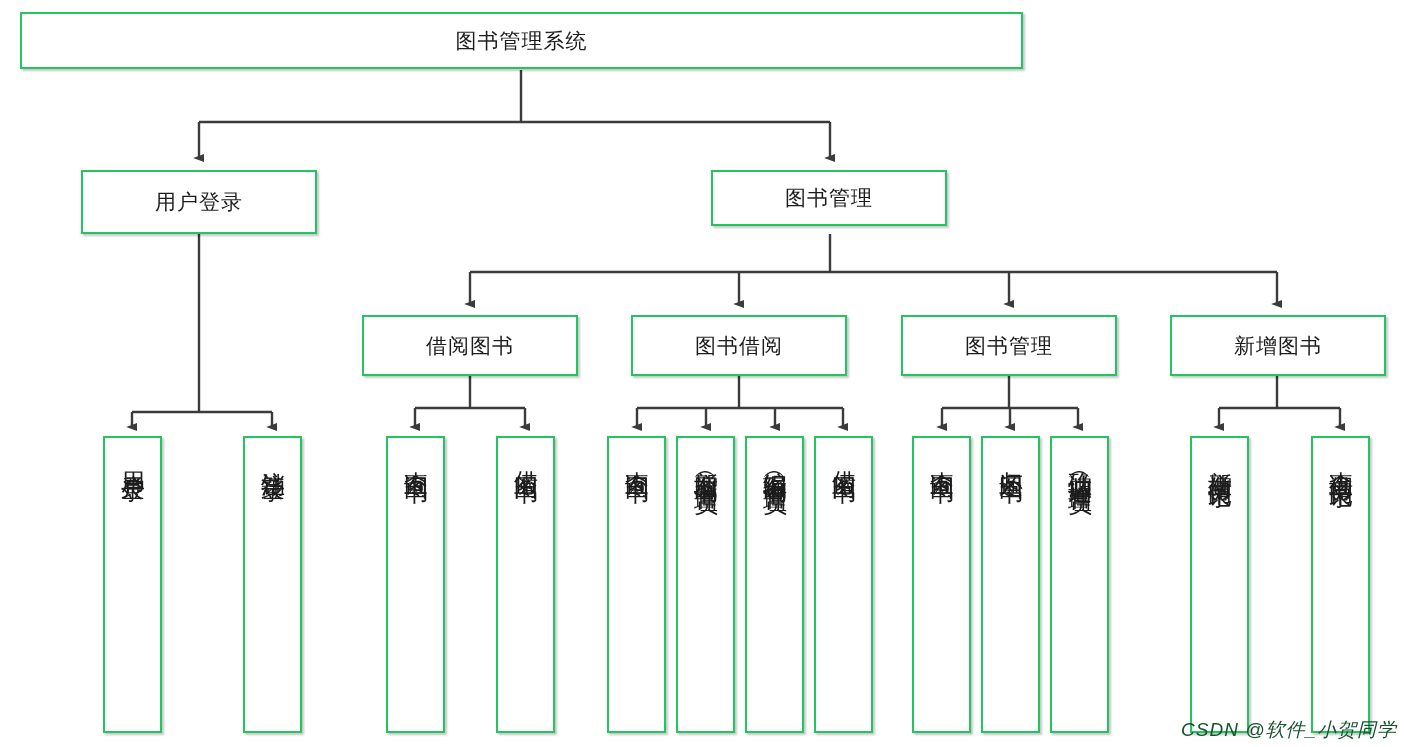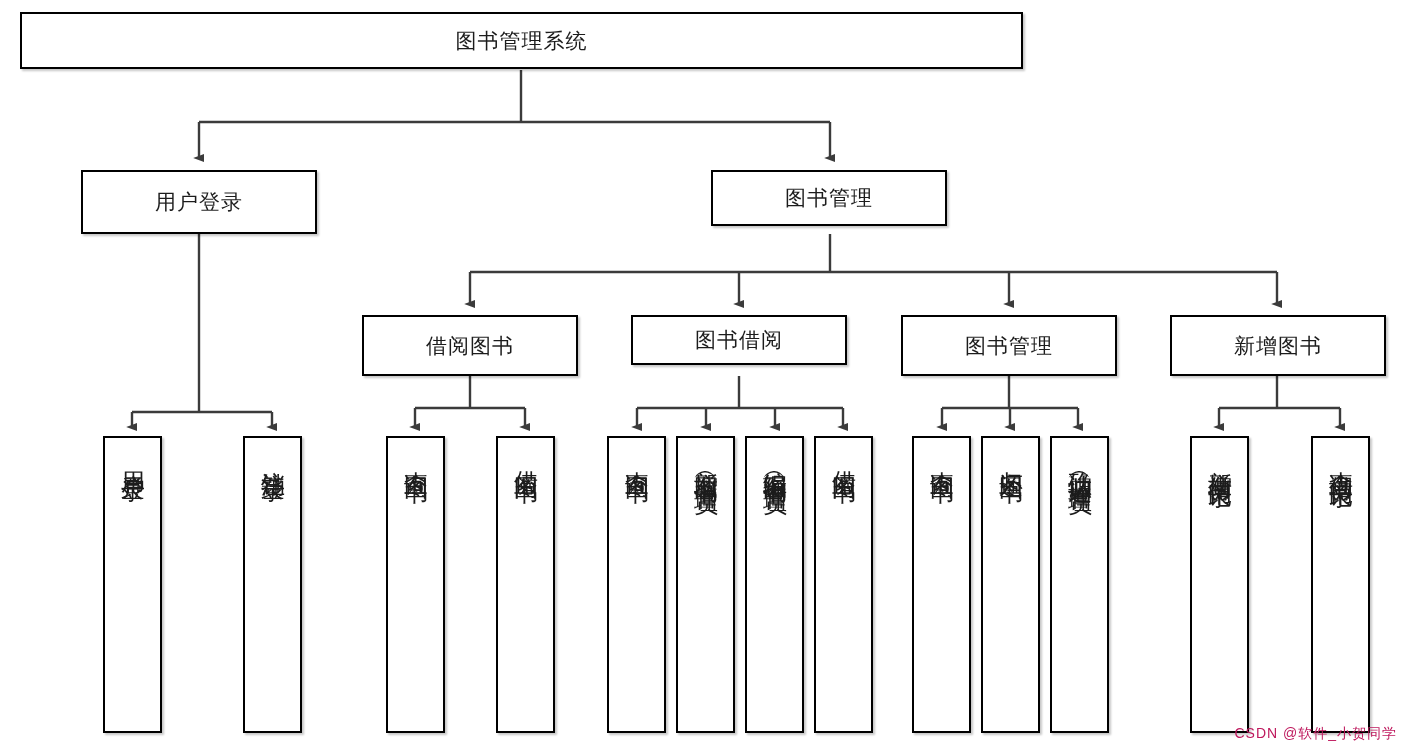--- a/index.html
+++ b/index.html
@@ -22,21 +22,21 @@
     left: 0;
     top: 0;
     width: 1405px;
     height: 747px;
     pointer-events: none;
   }
   .node {
     position: absolute;
     box-sizing: border-box;
     background: #ffffff;
-    border: 2px solid #000000;
+    border: 2px solid #22c55e;
     box-shadow: 2px 2px 2px rgba(0,0,0,0.22);
     display: flex;
     align-items: center;
     justify-content: center;
     color: #1c1c1c;
   }
   .node.horiz {
     font-size: 21px;
     letter-spacing: 1px;
   }
@@ -50,25 +50,26 @@
     text-orientation: upright;
     font-size: 24px;
     line-height: 1.12;
     letter-spacing: 3px;
     white-space: nowrap;
   }
   .watermark {
     position: absolute;
     right: 8px;
     bottom: 4px;
-    font-size: 14px;
-    color: #be185d;
+    font-size: 19px;
+    color: #14532d;
     letter-spacing: 1px;
     white-space: nowrap;
     user-select: none;
+    font-style: italic;
   }
 </style>
 </head>
 <body>
 
 <div id="canvas">
 
   <svg class="edges" viewBox="0 0 1405 747">
     <defs>
       <marker id="arrow" markerWidth="11" markerHeight="11" refX="4" refY="5.2" orient="auto" markerUnits="userSpaceOnUse">
@@ -126,21 +127,21 @@
   <div class="node horiz" style="left:81px; top:170px; width:236px; height:64px;">
     <span>用户登录</span>
   </div>
   <div class="node horiz" style="left:711px; top:170px; width:236px; height:56px;">
     <span>图书管理</span>
   </div>
 
   <div class="node horiz" style="left:362px; top:315px; width:216px; height:61px;">
     <span>借阅图书</span>
   </div>
-  <div class="node horiz" style="left:631px; top:315px; width:216px; height:50px;">
+  <div class="node horiz" style="left:631px; top:315px; width:216px; height:61px;">
     <span>图书借阅</span>
   </div>
   <div class="node horiz" style="left:901px; top:315px; width:216px; height:61px;">
     <span>图书管理</span>
   </div>
   <div class="node horiz" style="left:1170px; top:315px; width:216px; height:61px;">
     <span>新增图书</span>
   </div>
 
   <div class="node vert" style="left:103px; top:436px; width:59px; height:297px;">

